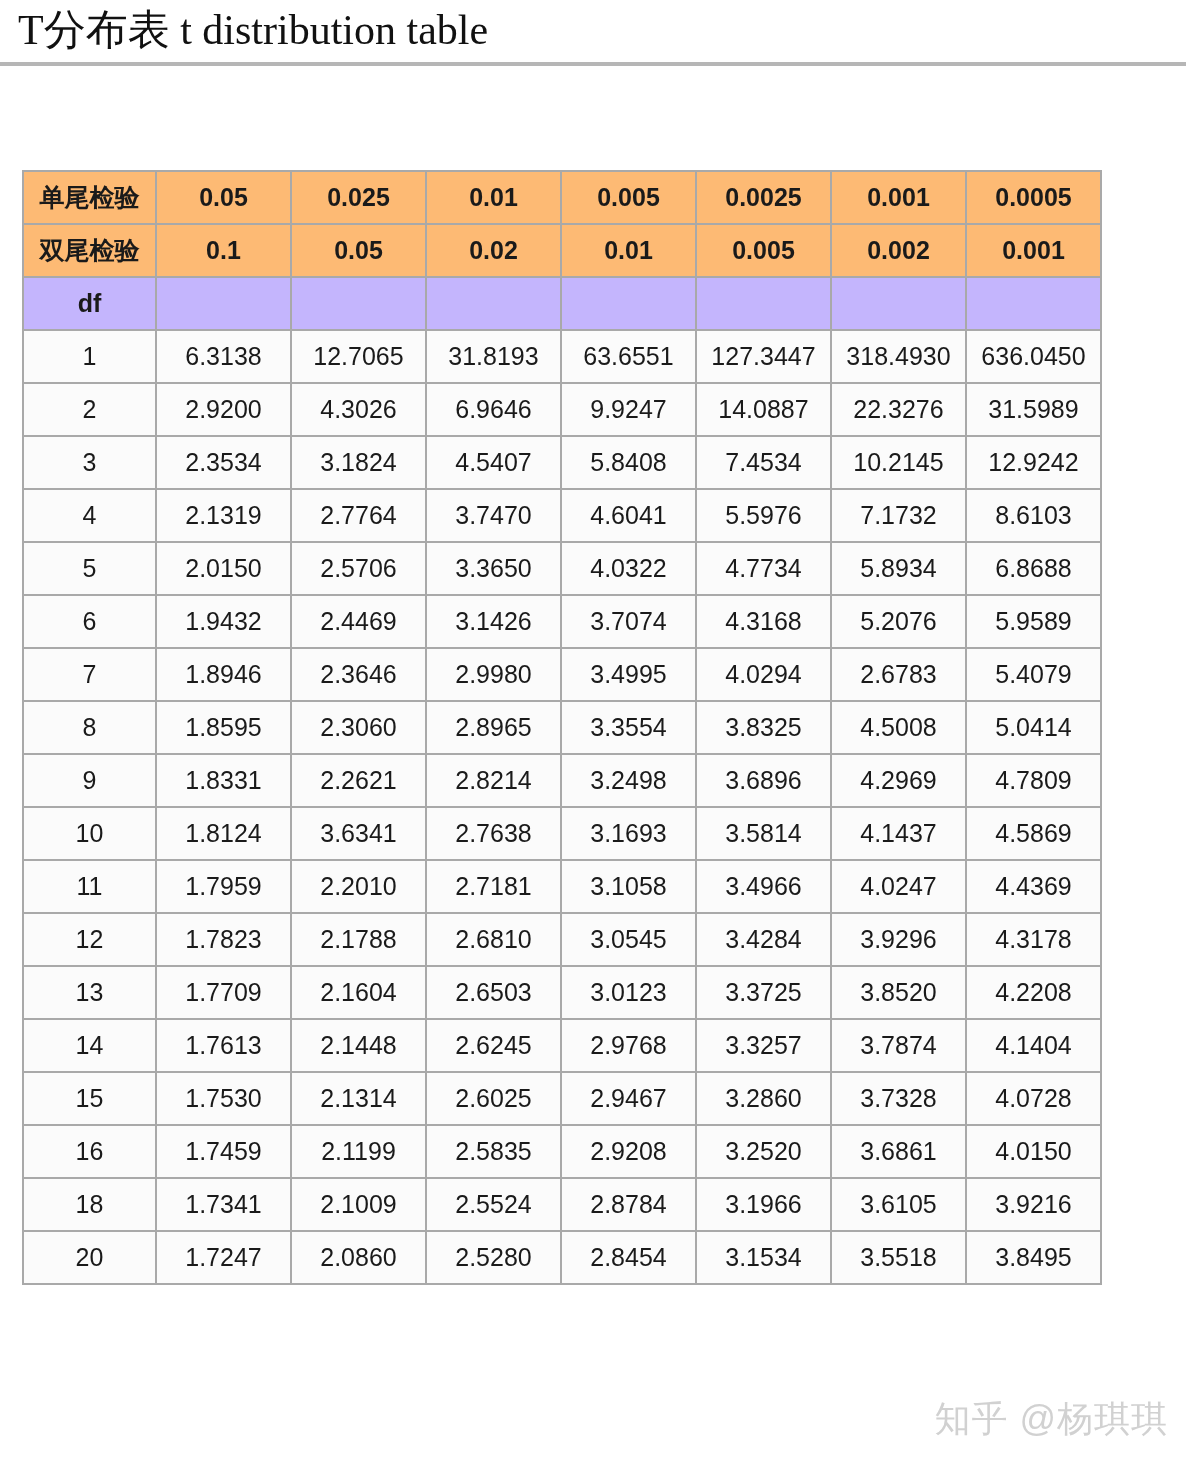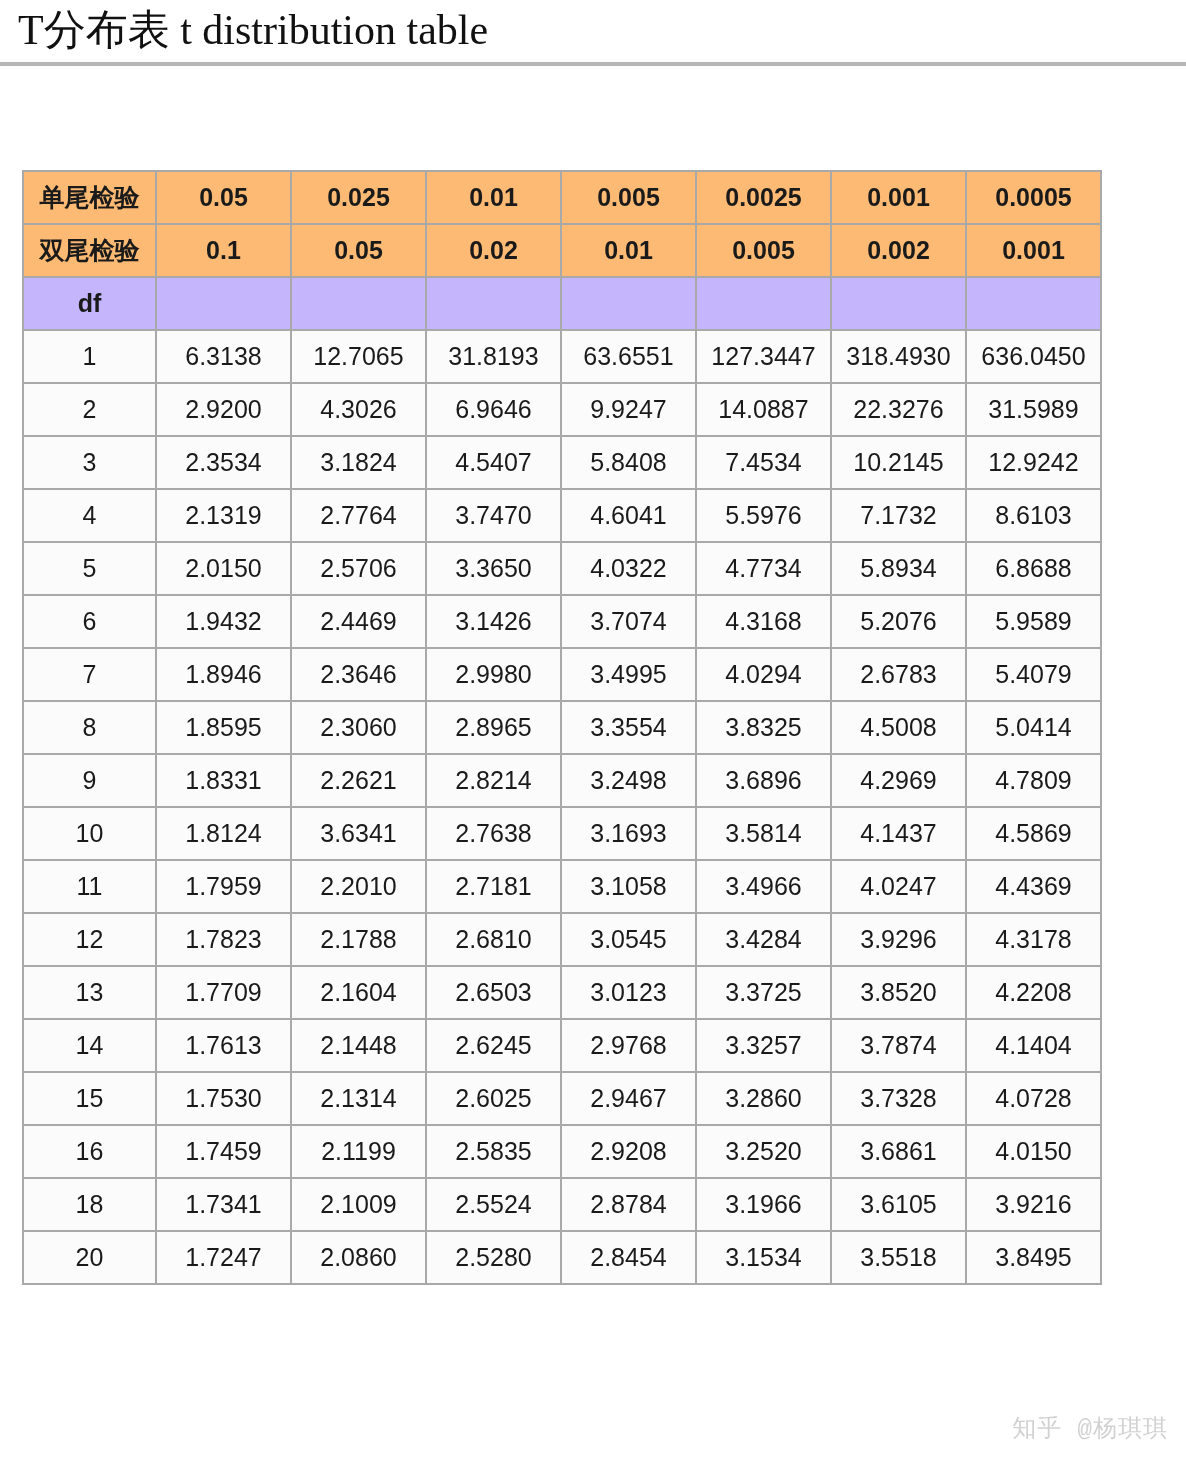--- a/index.html
+++ b/index.html
@@ -85,23 +85,23 @@
   }
   tr.data-row td.rowhead {
     font-weight: 400;
   }
 
   
   .watermark {
     position: absolute;
     right: 18px;
     bottom: 40px;
-    font-size: 24px;
+    font-size: 36px;
     color: #c9c9c9;
-    font-family: Liberation Mono, monospace;
+    font-family: Liberation Sans, sans-serif;
     letter-spacing: 1px;
     pointer-events: none;
     white-space: nowrap;
     opacity: 0.85;
   }
   .page {
     position: relative;
     width: 1186px;
     height: 1484px;
   }

